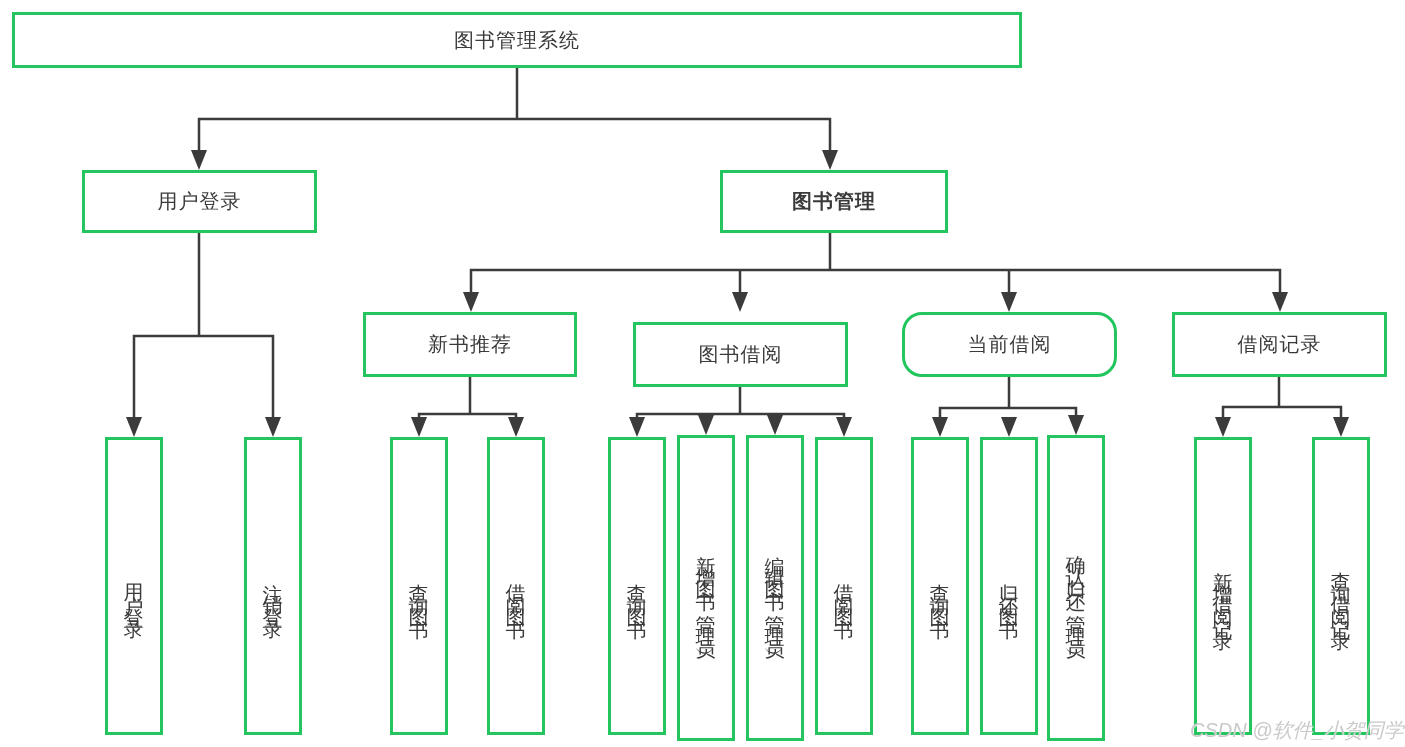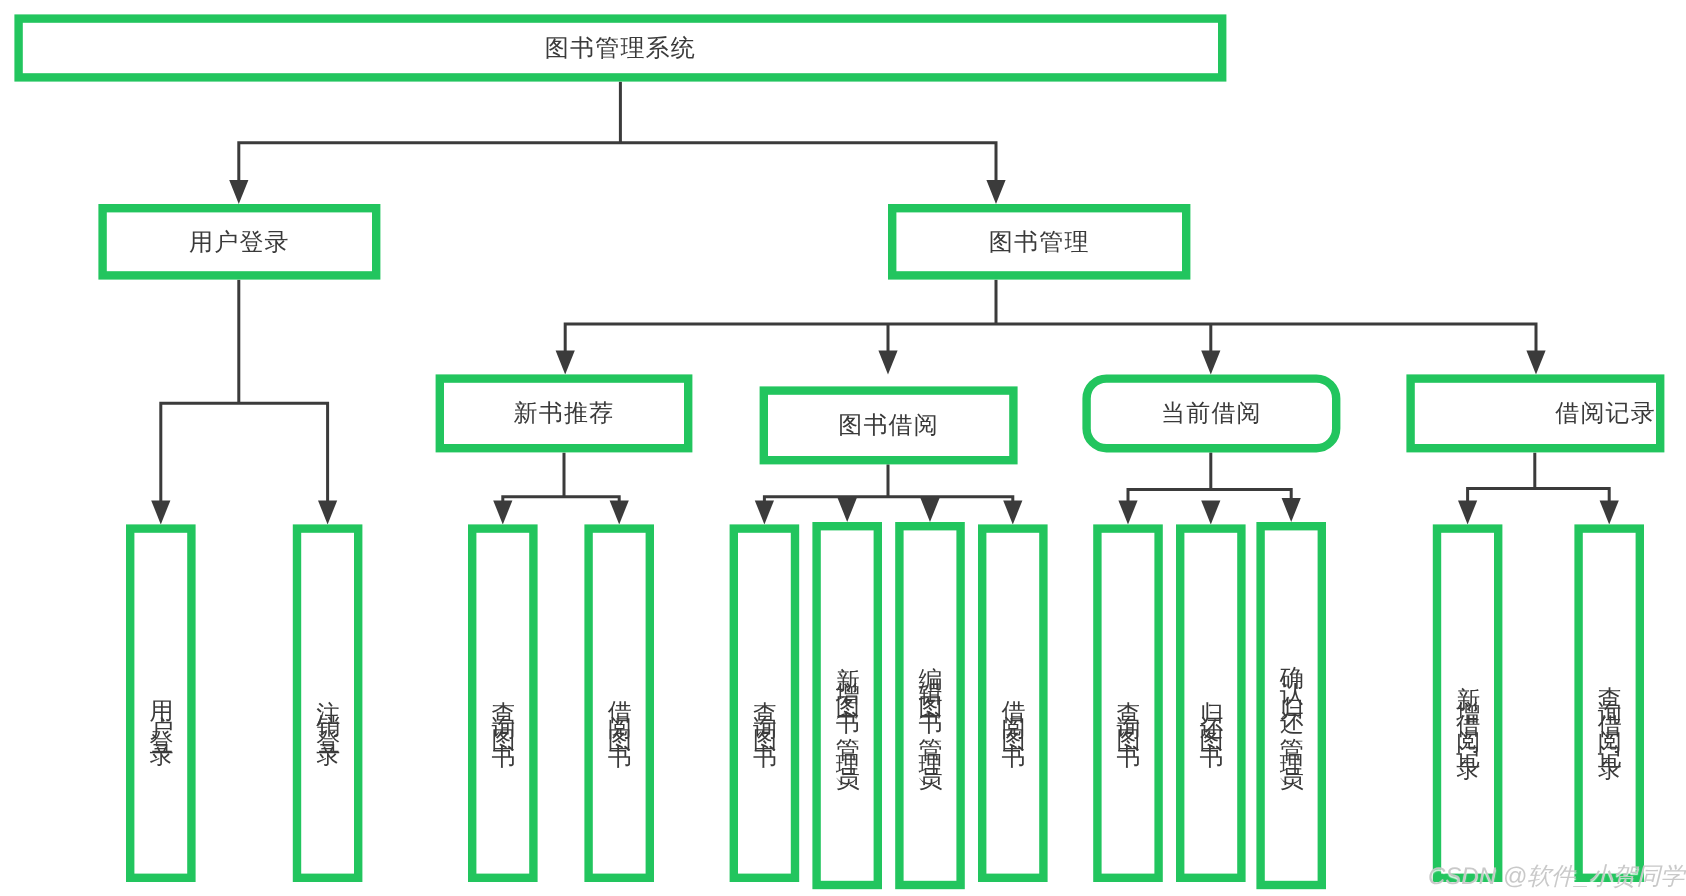--- a/index.html
+++ b/index.html
@@ -13,21 +13,21 @@
   }
   .connectors {
     position: absolute;
     left: 0; top: 0;
     width: 1405px; height: 747px;
   }
   .node {
     position: absolute;
     box-sizing: border-box;
     background: #ffffff;
-    border: 7px solid #22c55e;
+    border: 3px solid #22c55e;
     display: flex;
     align-items: center;
     justify-content: center;
     color: #3a3a3a;
     z-index: 2;
   }
   .node .lbl { display: block; }
   .hbox { font-size: 20px; letter-spacing: 1px; }
   .vbox {
     font-size: 20px;
@@ -90,34 +90,34 @@
     </g>
   </svg>
 
   <div class="node hbox" style="left:12px; top:12px; width:1010px; height:56px;">
     <span class="lbl">图书管理系统</span>
   </div>
 
   <div class="node hbox" style="left:82px; top:170px; width:235px; height:63px;">
     <span class="lbl">用户登录</span>
   </div>
-  <div class="node hbox" style="left:740px; top:170px; width:252px; height:63px;">
+  <div class="node hbox" style="left:720px; top:170px; width:228px; height:63px;font-weight:bold;">
     <span class="lbl">图书管理</span>
   </div>
 
   <div class="node hbox" style="left:363px; top:312px; width:214px; height:65px;">
     <span class="lbl">新书推荐</span>
   </div>
   <div class="node hbox" style="left:633px; top:322px; width:215px; height:65px;">
     <span class="lbl">图书借阅</span>
   </div>
   <div class="node hbox" style="left:902px; top:312px; width:215px; height:65px;border-radius:20px;">
     <span class="lbl">当前借阅</span>
   </div>
-  <div class="node hbox" style="left:1172px; top:312px; width:215px; height:65px;justify-content:flex-end;">
+  <div class="node hbox" style="left:1172px; top:312px; width:215px; height:65px;">
     <span class="lbl">借阅记录</span>
   </div>
 
   <div class="node vbox" style="left:105px; top:437px; width:58px; height:298px;">
     <span class="lbl">用户登录</span>
   </div>
   <div class="node vbox" style="left:244px; top:437px; width:58px; height:298px;">
     <span class="lbl">注销登录</span>
   </div>
 

